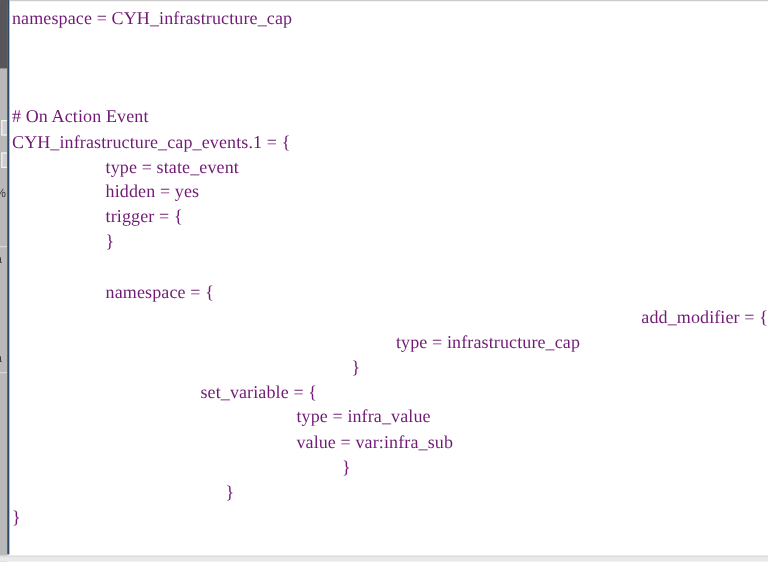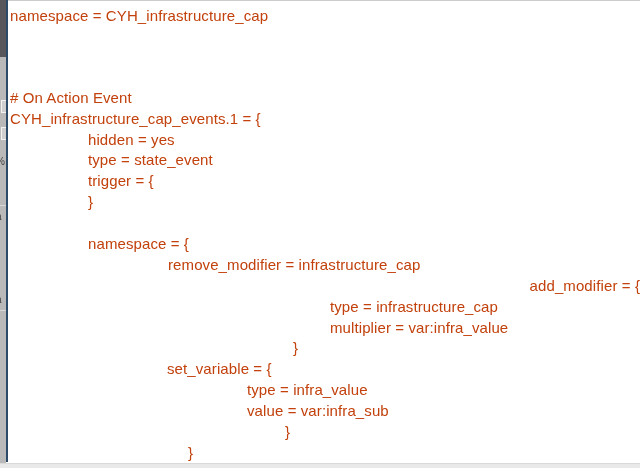--- a/index.html
+++ b/index.html
@@ -86,21 +86,22 @@
     padding: 5px 0 0 2px;
     border-top: 1px solid #cccccc;
     cursor: text;
   }
   .code-line {
     white-space: pre;
     font-size: 15px;
     line-height: 20.9px;
     height: 20.9px;
     letter-spacing: 0.1px;
-    color: #c2410c;
+    color: #701a75;
+    font-family: Liberation Serif, serif;
   }
 
   
   .bottom-bar {
     position: absolute;
     left: 0; bottom: 0;
     width: 640px; height: 5px;
     background: #e9e9e9;
     border-top: 1px solid #d9d9d9;
     box-sizing: border-box;
@@ -123,30 +124,28 @@
 </div>
 
 <div class="win-border"></div>
 
 <div class="editor">
   <div id="code-area">
       <div class="code-line" style="padding-left: 0px;">namespace = CYH_infrastructure_cap</div>
       <div class="code-line" style="padding-left: 0px;">&nbsp;</div>
       <div class="code-line" style="padding-left: 0px; margin-top: 40px;"># On Action Event</div>
       <div class="code-line" style="padding-left: 0px;">CYH_infrastructure_cap_events.1 = {</div>
+      <div class="code-line" style="padding-left: 78px;">type = state_event</div>
       <div class="code-line" style="padding-left: 78px;">hidden = yes</div>
-      <div class="code-line" style="padding-left: 78px;">type = state_event</div>
       <div class="code-line" style="padding-left: 78px;">trigger = {</div>
       <div class="code-line" style="padding-left: 78px;">}</div>
       <div class="code-line" style="padding-left: 0px;">&nbsp;</div>
       <div class="code-line" style="padding-left: 78px;">namespace = {</div>
-      <div class="code-line" style="padding-left: 158px;">remove_modifier = infrastructure_cap</div>
       <div class="code-line" style="padding-left: 158px; text-align: right;">add_modifier = {</div>
       <div class="code-line" style="padding-left: 320px;">type = infrastructure_cap</div>
-      <div class="code-line" style="padding-left: 320px;">multiplier = var:infra_value</div>
       <div class="code-line" style="padding-left: 283px;">}</div>
       <div class="code-line" style="padding-left: 157px;">set_variable = {</div>
       <div class="code-line" style="padding-left: 237px;">type = infra_value</div>
       <div class="code-line" style="padding-left: 237px;">value = var:infra_sub</div>
       <div class="code-line" style="padding-left: 275px;">}</div>
       <div class="code-line" style="padding-left: 178px;">}</div>
       <div class="code-line" style="padding-left: 0px;">}</div>
     </div>
 </div>
 

